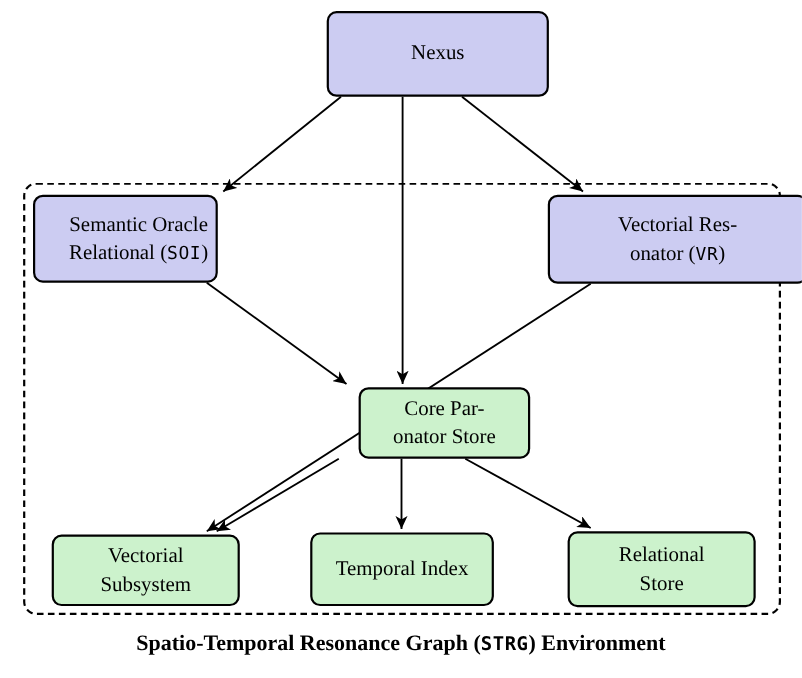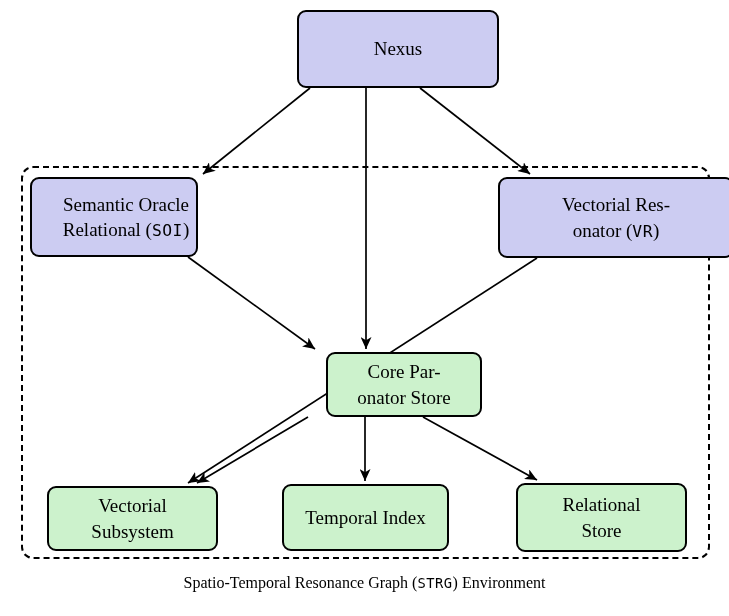--- a/index.html
+++ b/index.html
@@ -59,22 +59,22 @@
     width: 729px; height: 616px;
     pointer-events: none;
   }
   .edges line { stroke: var(--line); stroke-width: 1.7; }
 
   .caption {
     position: absolute;
     left: 0; right: 0;
     top: 574px;
     text-align: center;
-    font-weight: normal;
-    font-size: 16px;
+    font-weight: bold;
+    font-size: 20px;
   }
 </style>
 </head>
 <body>
 
 <div class="canvas">
 
   <div class="boundary"></div>
 
   <svg class="edges" viewBox="0 0 729 616">

